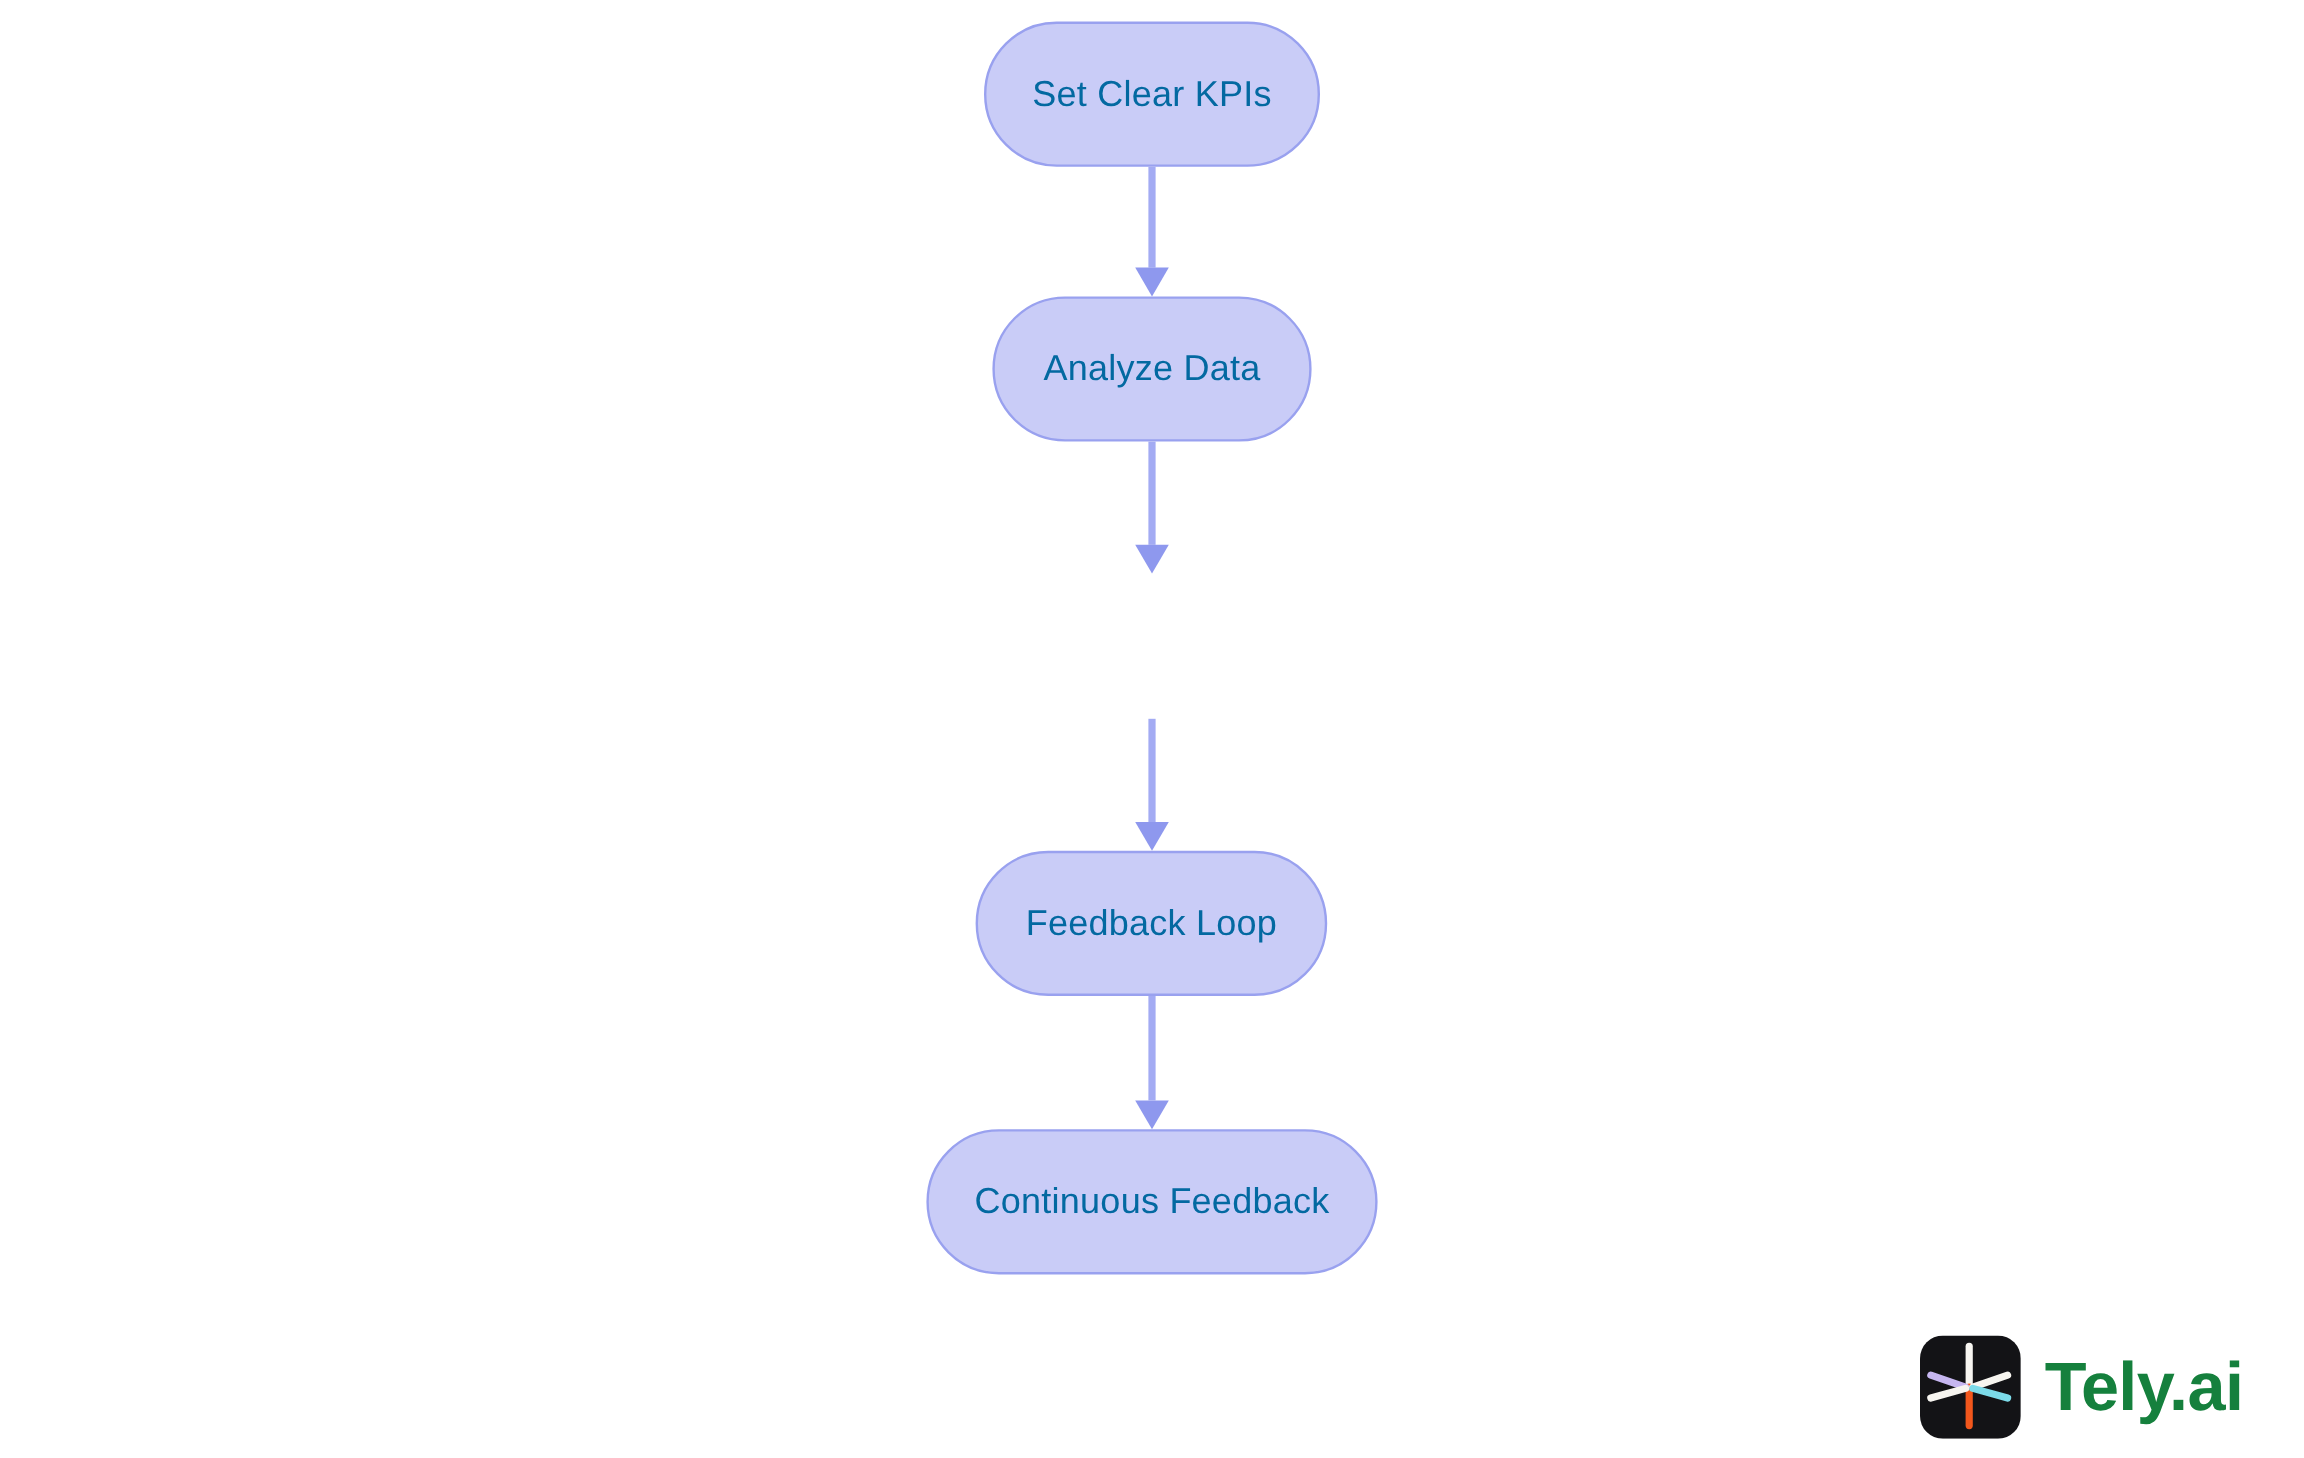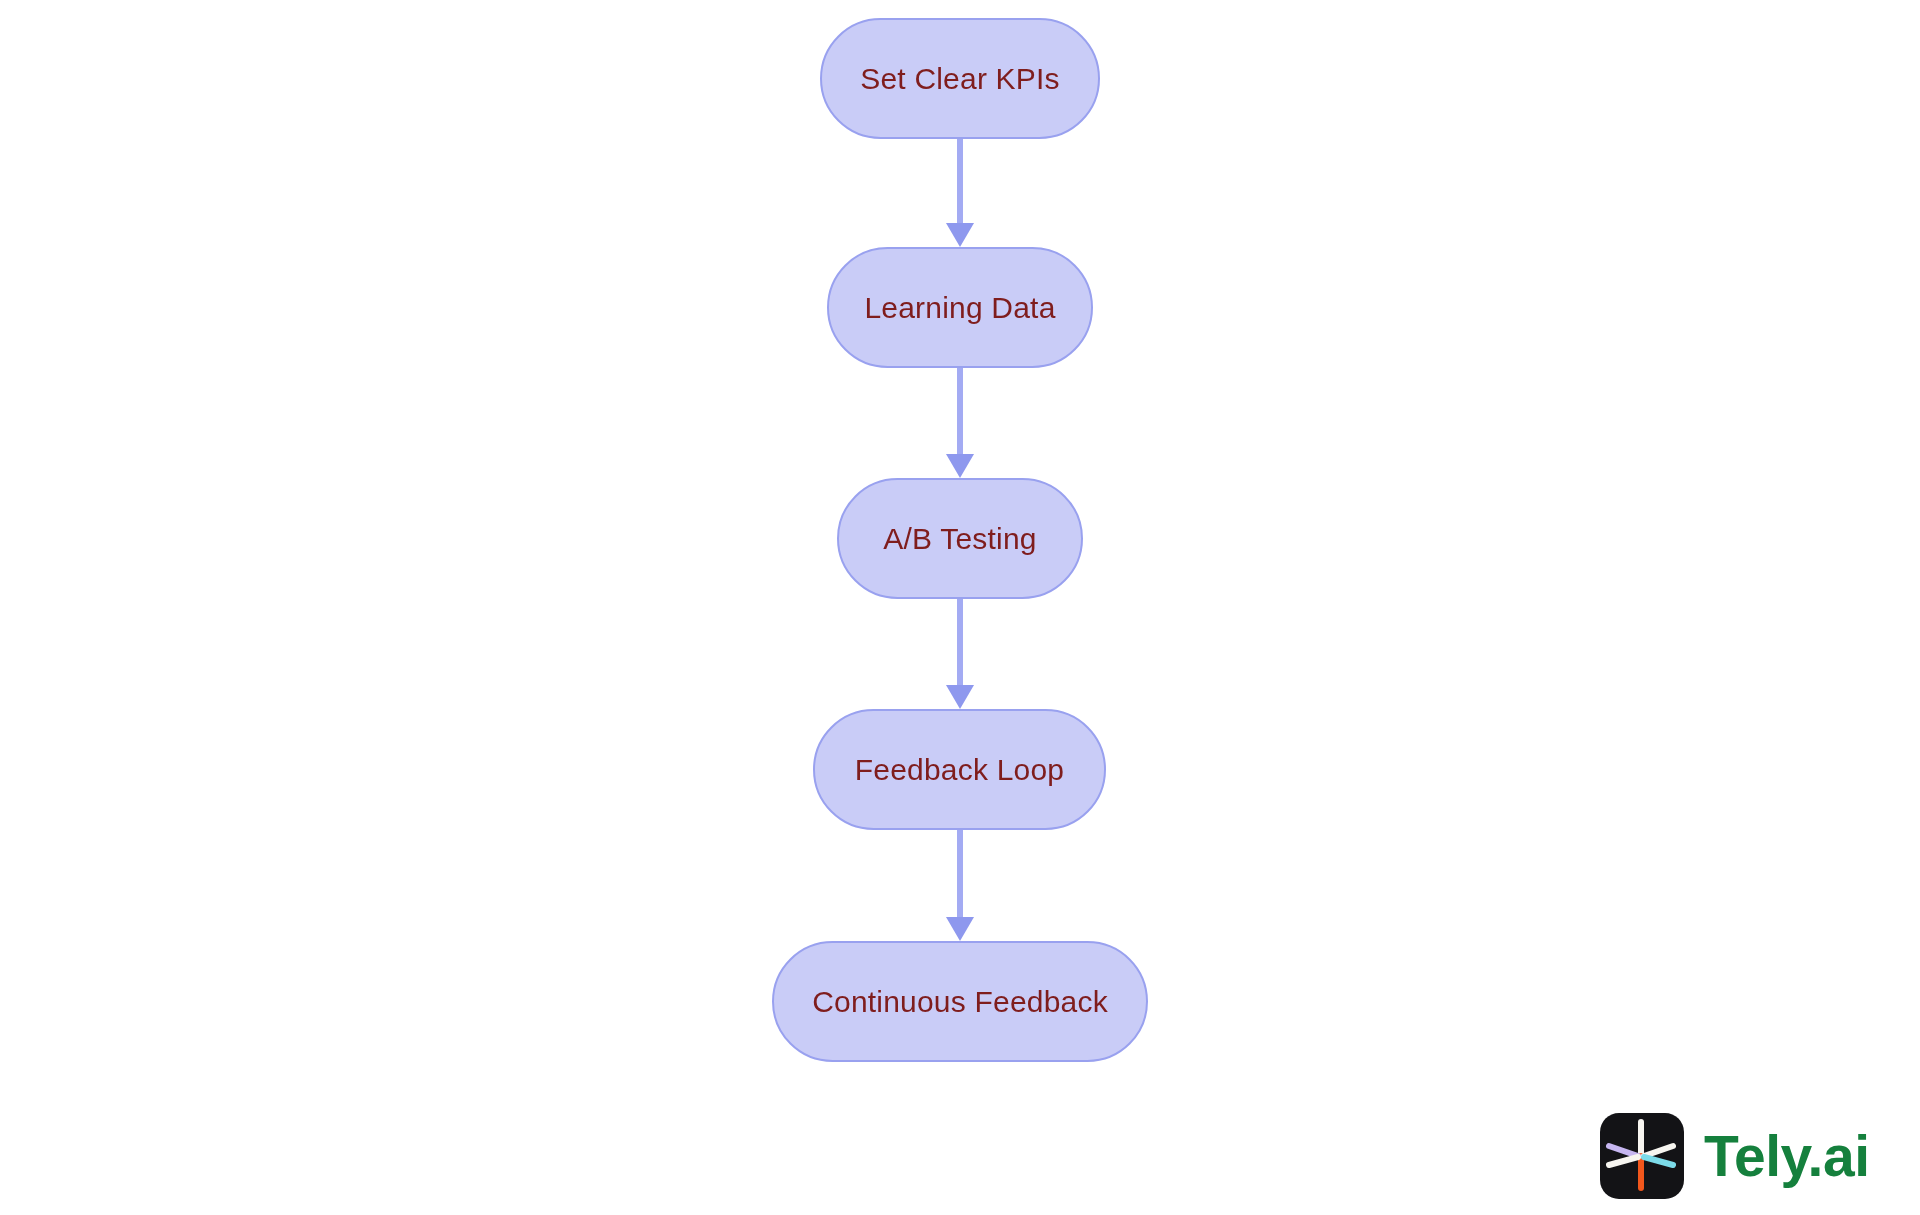--- a/index.html
+++ b/index.html
@@ -24,21 +24,21 @@
     height: 121px;
     background: #c9ccf7;
     border: 2px solid #99a1ef;
     border-radius: 62px;
     box-sizing: border-box;
     display: flex;
     align-items: center;
     justify-content: center;
   }
   .node-label {
-    color: #7f1d1d;
+    color: #0369a1;
     font-size: 30px;
     letter-spacing: 0.2px;
     white-space: nowrap;
   }
   
   .arrow {
     position: absolute;
     width: 28px;
     display: flex;
     flex-direction: column;
@@ -81,26 +81,23 @@
 </head>
 <body>
 
 <div class="canvas">
 
   <div class="node" style="left:820px; top:18px; width:280px;">
     <span class="node-label">Set Clear KPIs</span>
   </div>
 
   <div class="node" style="left:827px; top:247px; width:266px;">
-    <span class="node-label">Learning Data</span>
+    <span class="node-label">Analyze Data</span>
   </div>
 
-  <div class="node" style="left:837px; top:478px; width:246px;">
-    <span class="node-label">A/B Testing</span>
-  </div>
 
   <div class="node" style="left:813px; top:709px; width:293px;">
     <span class="node-label">Feedback Loop</span>
   </div>
 
   <div class="node" style="left:772px; top:941px; width:376px;">
     <span class="node-label">Continuous Feedback</span>
   </div>
 
   <div class="arrow" style="left:946px; top:139px; height:108px;">

